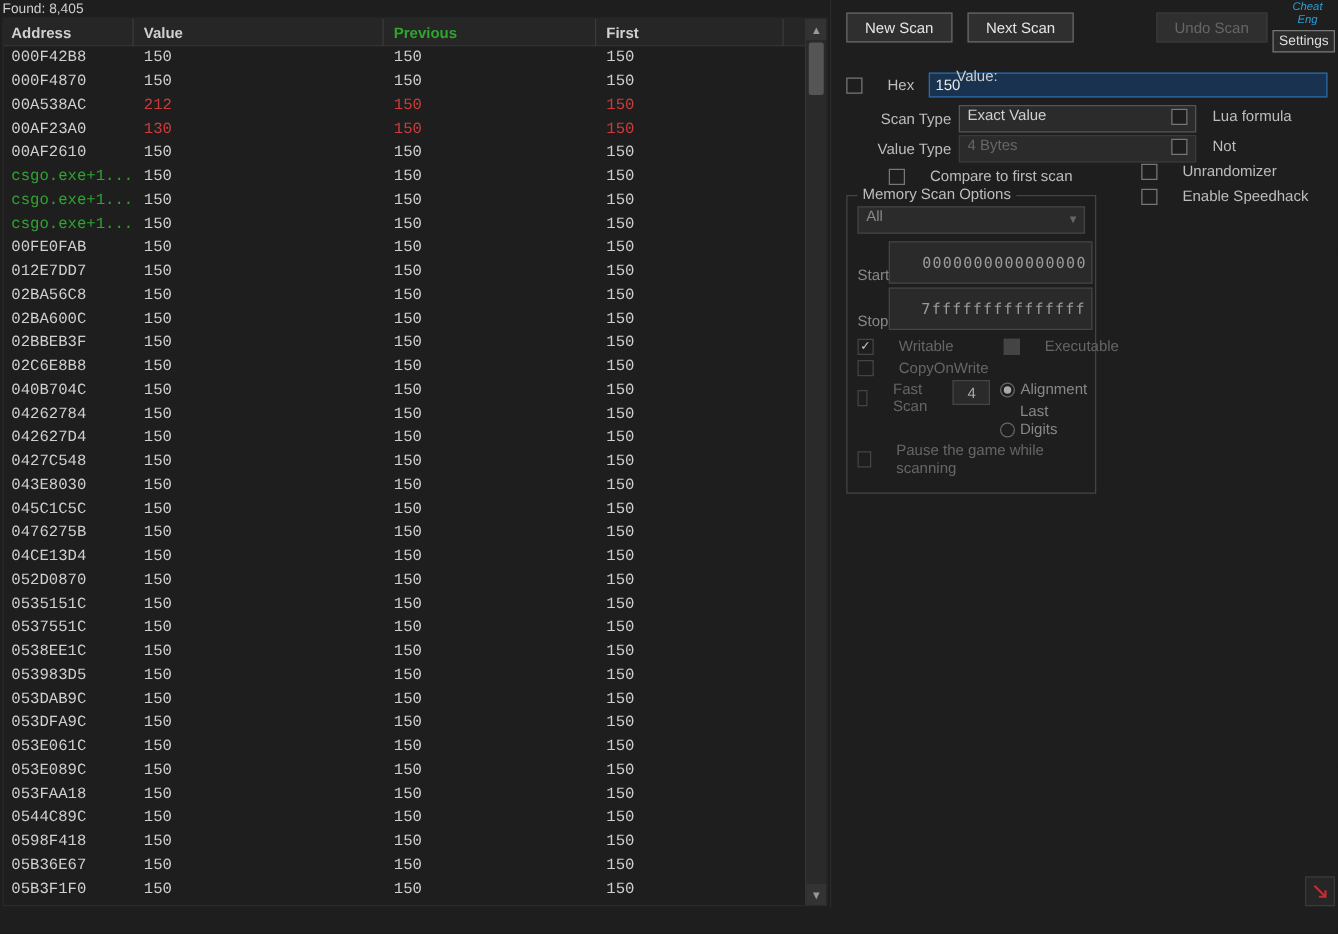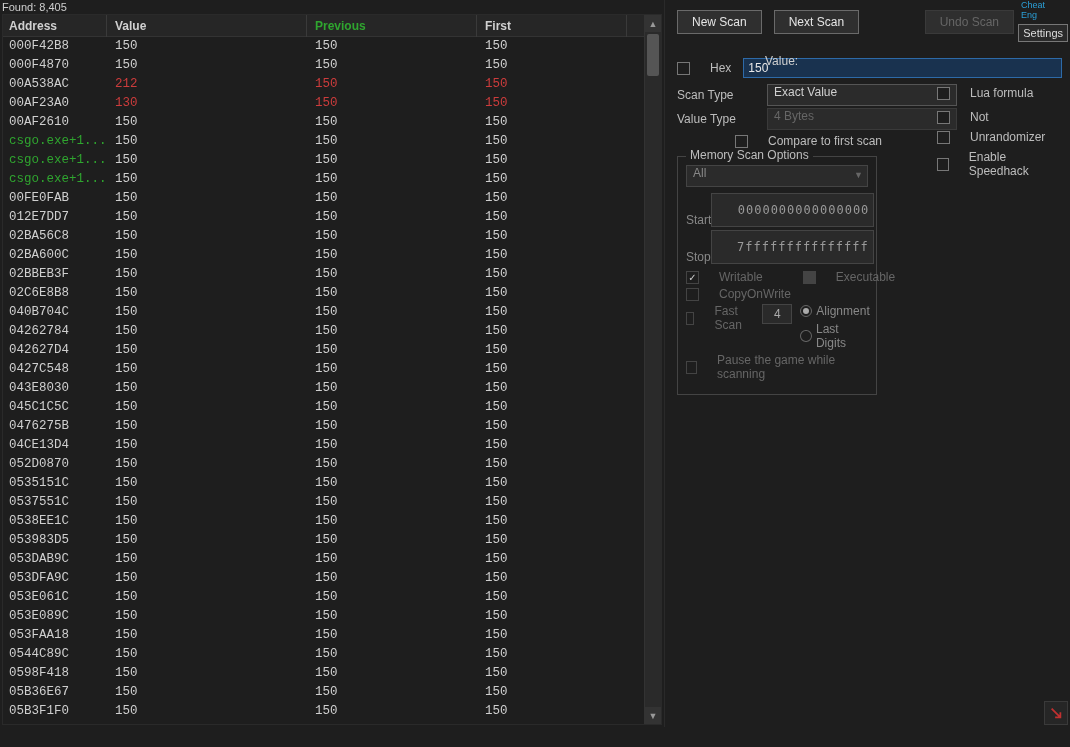--- a/index.html
+++ b/index.html
@@ -23,48 +23,48 @@
 .ghead .col.prev{width:170px;color:#2fa52f}
 .ghead .col.first{width:150px}
 .c-green{color:#2fa52f}
 .c-red{color:#cc3c3c}
 .c-none{color:#cfcfcf}
 .vscroll{position:absolute;right:0;top:0;width:17px;height:100%;background:#2a2a2a;border-left:1px solid #333;display:flex;flex-direction:column}
 .vscroll .arrow{height:17px;display:flex;align-items:center;justify-content:center;color:#999;font-size:9px;background:#333}
 .vscroll .track{flex:1;position:relative}
 .vscroll .thumb{position:absolute;left:2px;right:2px;top:2px;height:42px;background:#555;border-radius:2px}
 .rightpane{flex:1;display:flex;flex-direction:column;padding:6px 0 0 6px;position:relative}
-.logo{position:absolute;right:21px;top:0;width:28px;height:20px;color:#2b9fd6;font-size:9px;text-align:left;overflow:hidden}
+.logo{position:absolute;right:10px;top:0;width:28px;height:20px;color:#2b9fd6;font-size:9px;font-style:italic;text-align:center;overflow:hidden}
 .settings-btn{position:absolute;right:2px;top:24px;border:1px solid #777;background:#2a2a2a;color:#ddd;font-size:11px;padding:2px 4px}
 .btnrow{display:flex;gap:12px;margin:4px 0 8px 6px;align-items:flex-start}
 .btn{border:1px solid #6a6a6a;background:#2f2f2f;color:#e5e5e5;padding:4px 14px;font-size:12px;cursor:pointer}
 .btn.dis{color:#666;border-color:#3a3a3a;cursor:default}
 .formrow{display:flex;align-items:center;margin:2px 0 2px 6px;font-size:12px;color:#bdbdbd}
-.formrow .lbl{width:90px;padding-right:6px}
+.formrow .lbl{width:90px;text-align:right;padding-right:6px}
 .formrow.tight{margin-top:0}
 .valinput{flex:1;background:#1a2533;border:1px solid #2d6aa8;color:#e8e8e8;height:20px;padding:0 4px;font-size:12px;margin-right:2px}
 .valinput.sel{background:#19324f}
 .select{flex:0 0 190px;background:#2b2b2b;border:1px solid #555;color:#d0d0d0;height:22px;padding:0 18px 0 6px;font-size:12px;position:relative}
 .select.dis{color:#666;border-color:#3a3a3a}
 .select .caret{position:absolute;right:4px;top:4px;font-size:9px;color:#888}
 .chk{display:flex;align-items:center;gap:20px;margin-right:12px;color:#bdbdbd}
 .chk .box{width:13px;height:13px;border:1px solid #777;background:#1e1e1e;display:flex;align-items:center;justify-content:center;font-size:10px;color:#ccc}
 .chk.dis{color:#666}
 .chk.dis .box{border-color:#444}
 .sidechks{display:flex;flex-direction:column;gap:6px;position:absolute;left:260px}
 .fieldset{border:1px solid #444;margin:6px 6px 0 6px;padding:8px 8px 10px 8px;position:relative;width:200px}
 .fieldset .legend{position:absolute;top:-9px;left:8px;background:#1e1e1e;padding:0 4px;color:#bdbdbd;font-size:12px}
 .mso-select{width:100%;background:#2b2b2b;border:1px solid #444;color:#888;height:22px;padding:0 18px 0 6px;font-size:12px;position:relative;margin-bottom:6px}
 .mso-select .caret{position:absolute;right:4px;top:4px;font-size:9px;color:#666}
 .mso-row{display:flex;align-items:flex-end;margin:3px 0}
 .mso-row .mlbl{width:44px;color:#888;font-size:12px}
 .mso-input{flex:1;background:#2a2a2a;border:1px solid #444;color:#9a9a9a;height:20px;padding:16px 4px;font-family:Consolas,monospace;font-size:12px;text-align:right;letter-spacing:1px}
 .mso-chkrow{display:flex;gap:28px;margin-top:6px}
 .fastnum{width:30px;background:#2a2a2a;border:1px solid #444;color:#aaa;height:20px;text-align:center;font-size:12px;margin:0 4px}
-.radio{display:flex;align-items:center;gap:4px;color:#888;font-size:12px}
+.radio{display:flex;align-items:flex-end;gap:4px;color:#888;font-size:12px}
 .radio .dot{width:12px;height:12px;border:1px solid #666;border-radius:50%;display:flex;align-items:center;justify-content:center}
 .radio .dot.inner::after{content:"";width:6px;height:6px;background:#aaa;border-radius:50%}
 .bottom-handle{position:absolute;bottom:2px;right:2px;width:24px;height:24px;border:1px solid #3a3a3a;background:#262626;display:flex;align-items:center;justify-content:center}
 .bottom-handle svg{width:14px;height:14px}
 .spacer{flex:1}
 .hexrow{display:flex;align-items:center;margin:2px 6px 4px 6px}
 .valuelabel{position:absolute;left:100px;top:54px;color:#cfcfcf;font-size:12px}
 </style>
 </head>
 <body>
@@ -345,21 +345,21 @@
      <div class="lbl">Value Type</div>
      <div class="select dis"><span>4 Bytes</span><span class="caret">▼</span></div>
      <div class="sidechks" style="top:2px">
        <div class="chk">
               <div class="box"></div>
               <span>Not</span>
             </div>
      </div>
    </div>
 
-   <div class="formrow" style="position:relative;margin-left:64px">
+   <div class="formrow" style="position:relative;margin-left:40px">
      <div class="chk">
             <div class="box"></div>
             <span>Compare to first scan</span>
           </div>
      <div class="sidechks" style="left:202px;top:-4px">
        <div class="chk">
               <div class="box"></div>
               <span>Unrandomizer</span>
             </div>
        <div class="chk">

